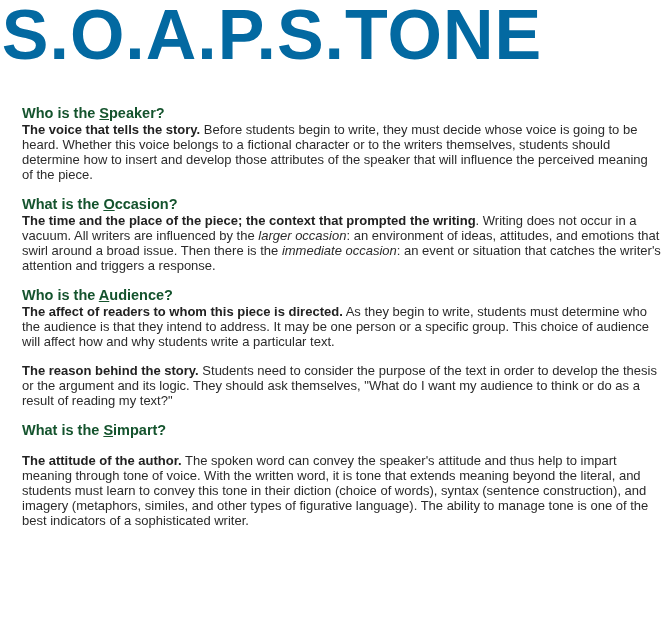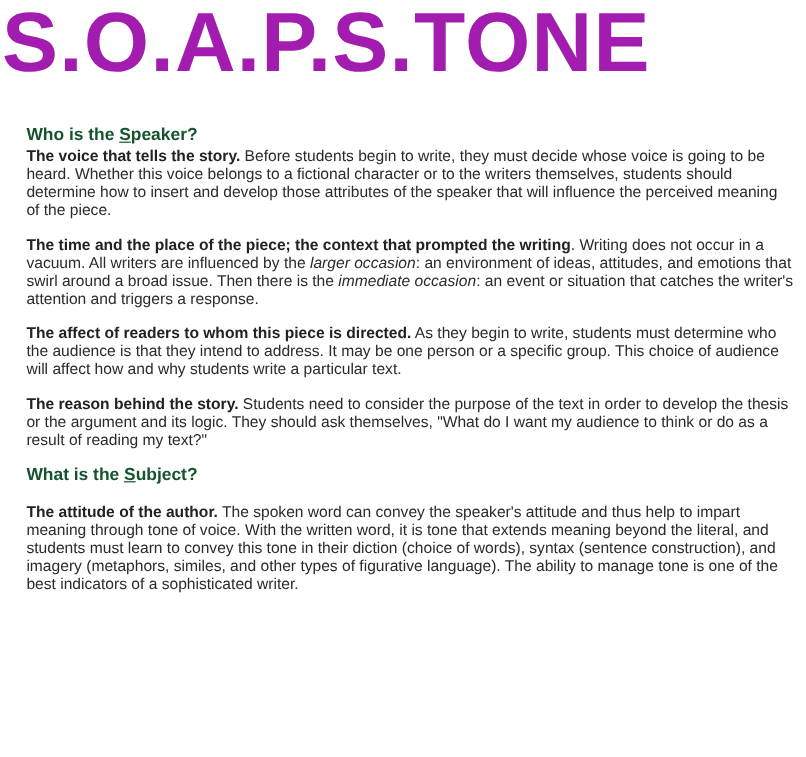--- a/index.html
+++ b/index.html
@@ -8,21 +8,21 @@
     font-family: "Liberation Sans", sans-serif;
     color: #2b2b2b;
     position: relative;
   }
   .title {
     position: absolute; left: 0; top: 0; width: 544px;
     text-align: center;
     font-weight: bold;
     font-size: 70px;
     line-height: 70px;
-    color: #a21caf;
+    color: #0369a1;
     letter-spacing: 1px;
     margin: 0;
     padding-top: 0;
   }
   .sections { position: absolute; left: 22px; top: 105px; width: 640px; }
   .section { margin: 0 0 14px 0; }
   .heading {
     font-weight: bold;
     font-size: 14.5px;
     line-height: 17px;
@@ -44,32 +44,34 @@
 <h1 class="title">S.O.A.P.S.TONE</h1>
 
 <div class="sections">
 
   <div class="section">
     <p class="heading"><span>Who is the </span><span class="key">S</span><span>peaker?</span></p>
     <p class="body"><b>The voice that tells the story.</b><span> Before students begin to write, they must decide whose voice is going to be heard. Whether this voice belongs to a fictional character or to the writers themselves, students should determine how to insert and develop those attributes of the speaker that will influence the perceived meaning of the piece.</span></p>
   </div>
 
   <div class="section">
+    <p class="heading"><span>What is the </span><span class="key">O</span><span>ccasion?</span></p>
     <p class="body"><b>The time and the place of the piece; the context that prompted the writing</b><span>. Writing does not occur in a vacuum. All writers are influenced by the </span><i>larger occasion</i><span>: an environment of ideas, attitudes, and emotions that swirl around a broad issue. Then there is the </span><i>immediate occasion</i><span>: an event or situation that catches the writer's attention and triggers a response.</span></p>
   </div>
 
   <div class="section">
+    <p class="heading"><span>Who is the </span><span class="key">A</span><span>udience?</span></p>
     <p class="body"><b>The affect of readers to whom this piece is directed.</b><span> As they begin to write, students must determine who the audience is that they intend to address. It may be one person or a specific group. This choice of audience will affect how and why students write a particular text.</span></p>
   </div>
 
   <div class="section">
     <p class="body"><b>The reason behind the story.</b><span> Students need to consider the purpose of the text in order to develop the thesis or the argument and its logic. They should ask themselves, "What do I want my audience to think or do as a result of reading my text?"</span></p>
   </div>
 
   <div class="section">
-    <p class="heading"><span>What is the </span><span class="key">S</span><span>ubject?</span></p>
+    <p class="heading"><span>What is the </span><span class="key">S</span><span>impart?</span></p>
   </div>
 
   <div class="section">
     <p class="body"><b>The attitude of the author.</b><span> The spoken word can convey the speaker's attitude and thus help to impart meaning through tone of voice. With the written word, it is tone that extends meaning beyond the literal, and students must learn to convey this tone in their diction (choice of words), syntax (sentence construction), and imagery (metaphors, similes, and other types of figurative language). The ability to manage tone is one of the best indicators of a sophisticated writer.</span></p>
   </div>
 
 </div>
 
 </body></html>

